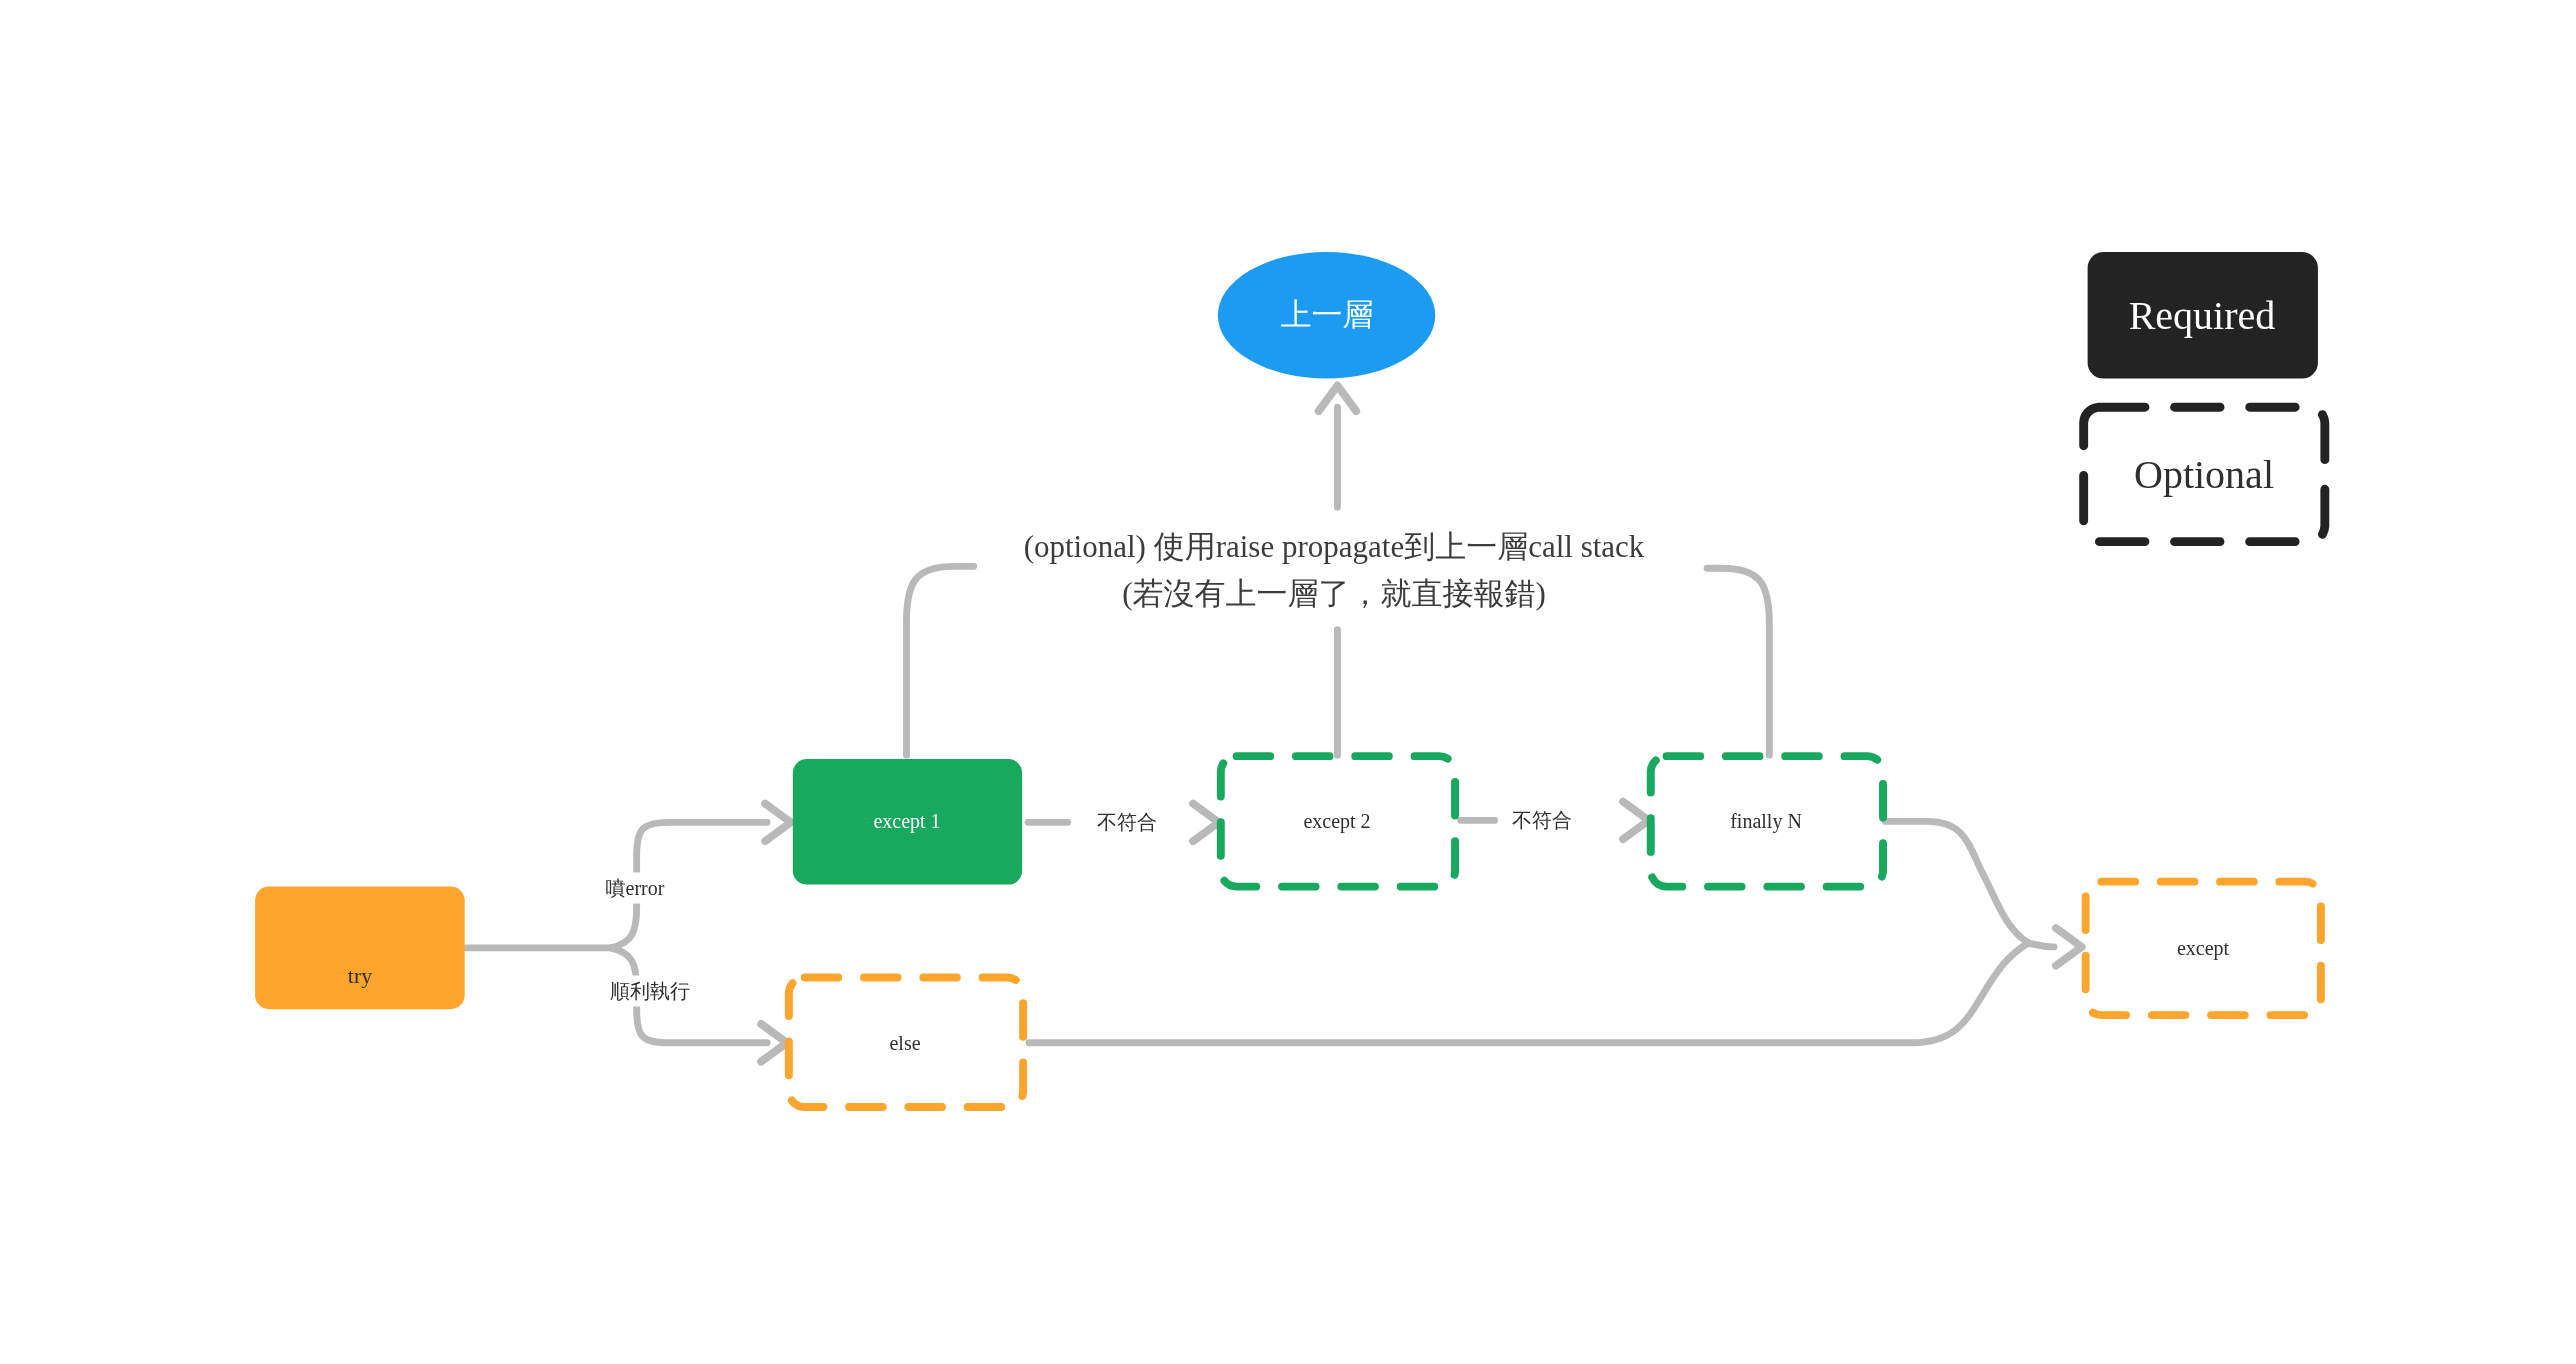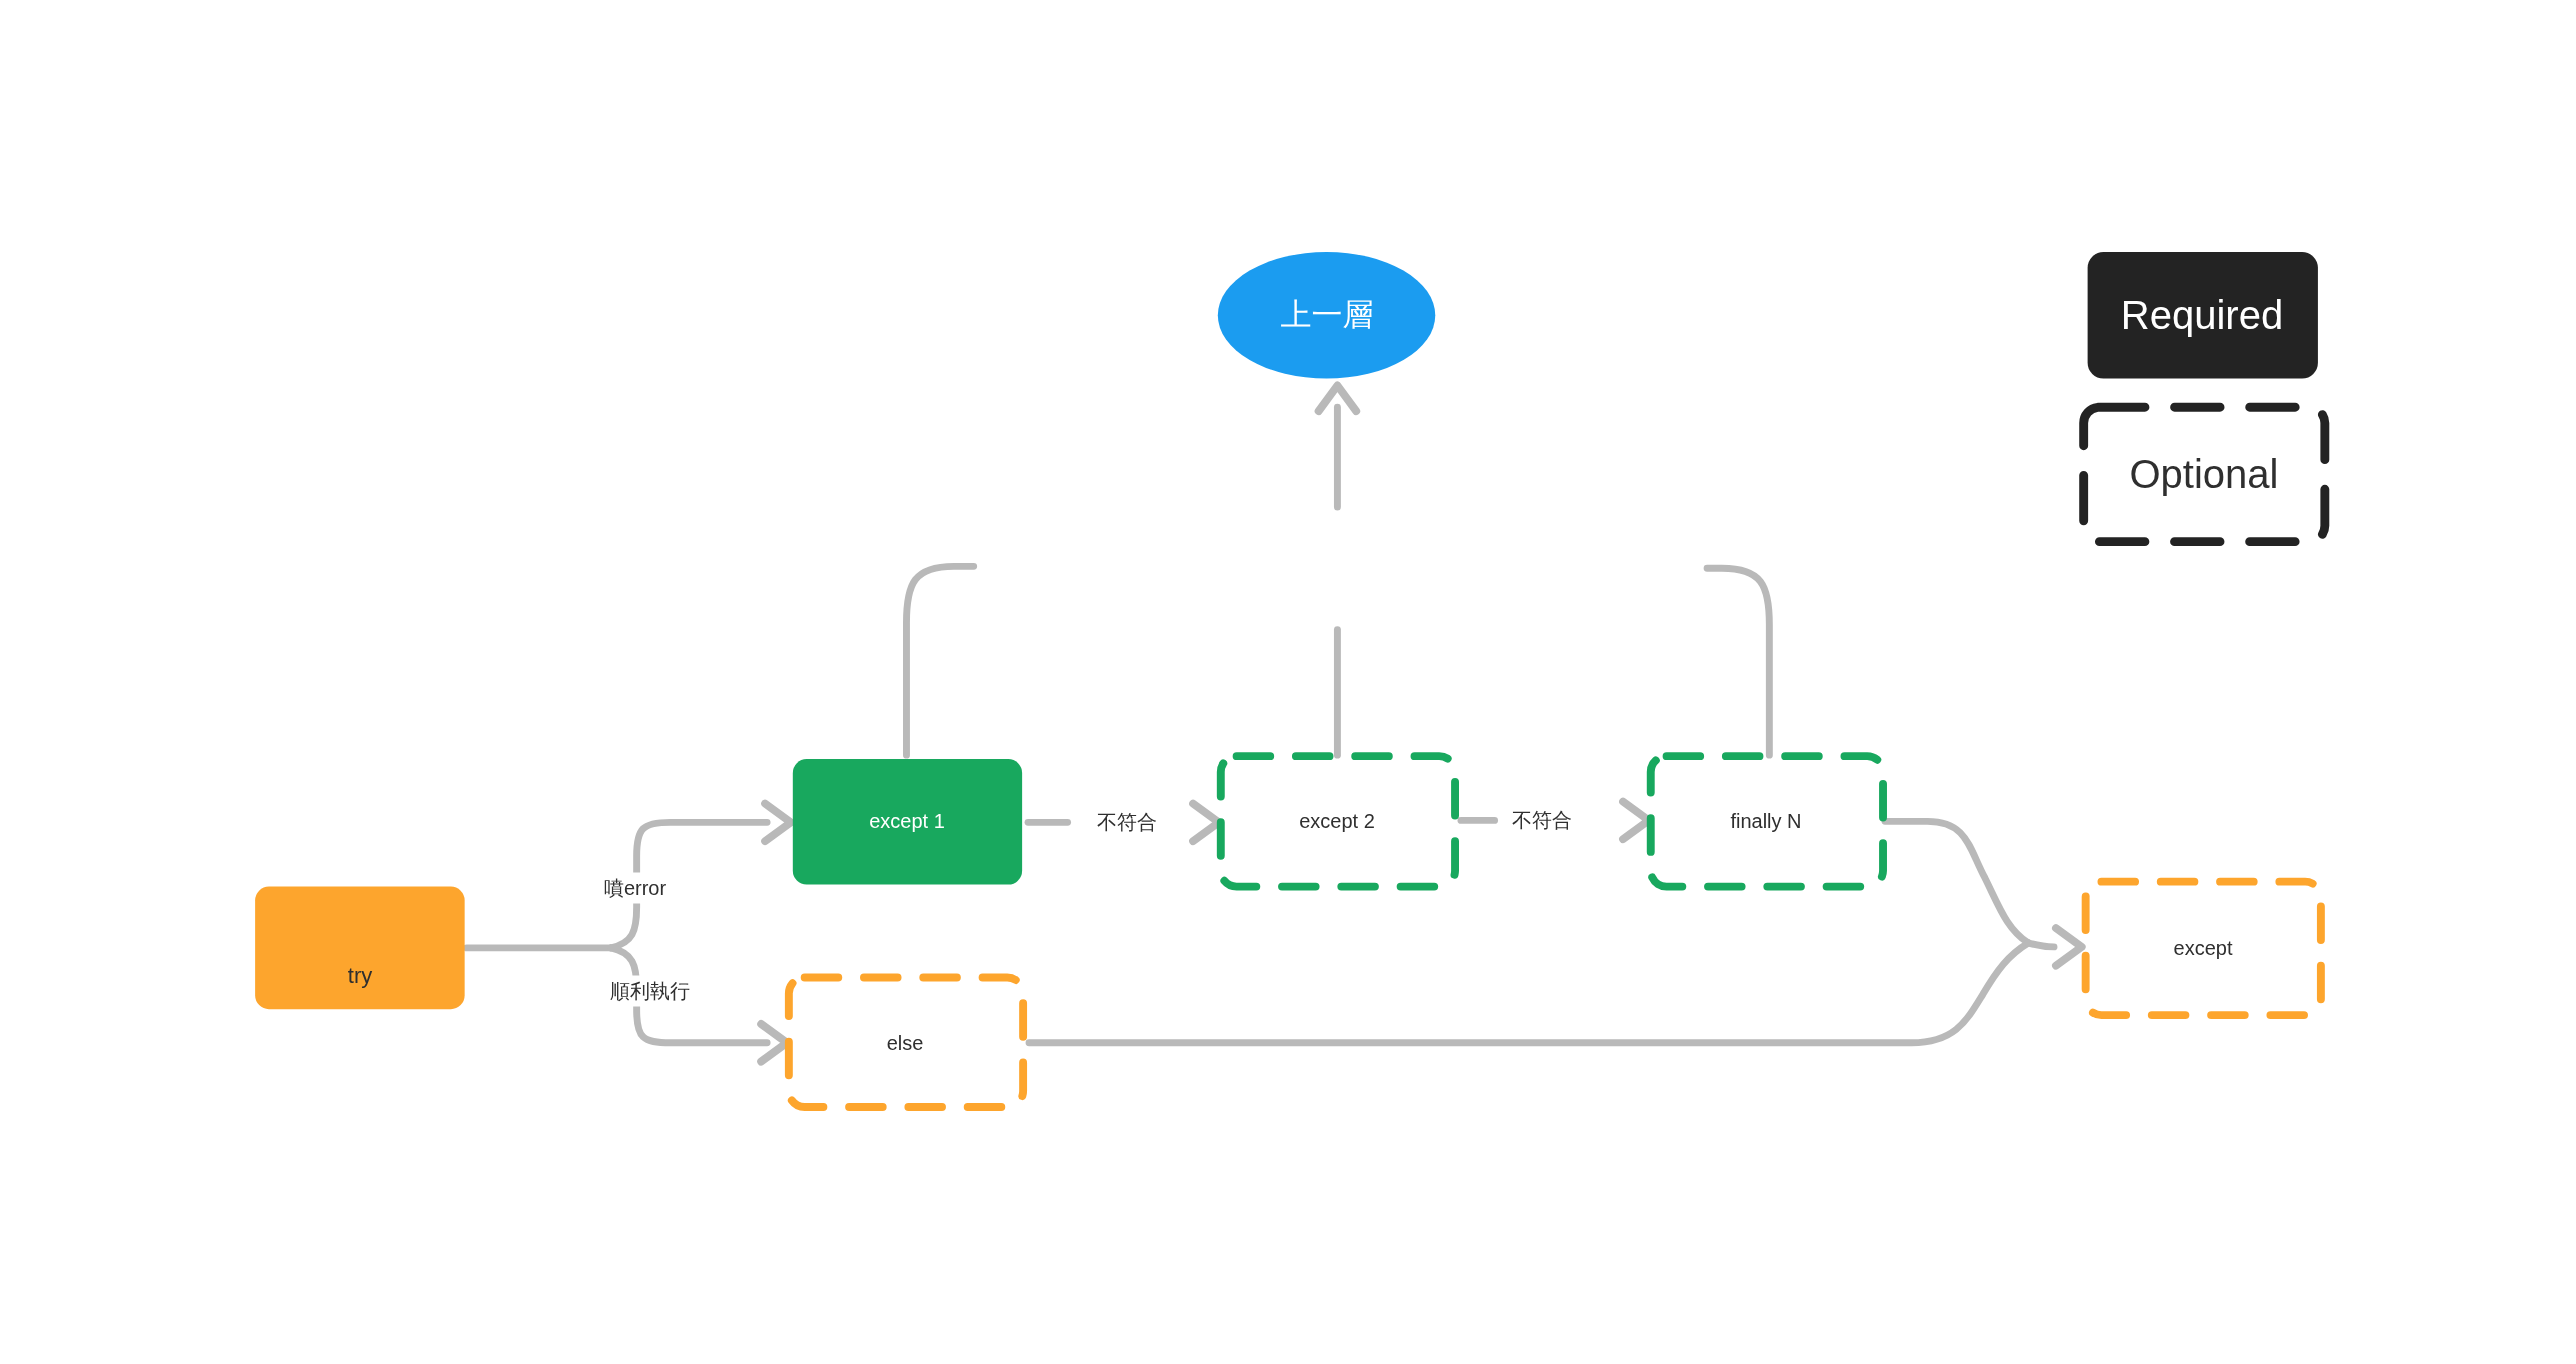--- a/index.html
+++ b/index.html
@@ -1,21 +1,21 @@
 <!DOCTYPE html>
 <html style="--blue: #1b9cf0; --green: #18a85e; --orange: #fda52d; --connector: #b9b9b9; --ink: #2f2f2f; --legend_black: #232323; --background: #ffffff;"><head>
 <meta charset="utf-8">
 <style>
   html,body{margin:0;padding:0;background:#ffffff;}
   #canvas{
     position:relative;
     width:2576px;
     height:1125px;
     background:var(--background,#fff);
-    font-family:Liberation Sans, sans-serif;
+    font-family:Liberation Serif, serif;
     overflow:hidden;
   }
   #flow-svg{position:absolute;left:0;top:0;}
   .lbl{
     position:absolute;
     transform:translate(-50%,-50%);
     white-space:nowrap;
     font-size:20px;
     color:var(--ink,#2f2f2f);
   }
@@ -84,20 +84,24 @@
 
     <rect x="798" y="989" width="237" height="131" rx="16" fill="none" style="stroke:var(--orange,#fda52d)" stroke-width="8" stroke-dasharray="34 26" stroke-linecap="round"></rect>
     <rect x="2110" y="892" width="238" height="135" rx="16" fill="none" style="stroke:var(--orange,#fda52d)" stroke-width="8" stroke-dasharray="34 26" stroke-linecap="round"></rect>
   </svg>
 
   <div class="lbl white" style="left:1327px;top:315px;font-size:31px">上一層</div>
 
   <div class="lbl white legend-lbl" style="left:2202px;top:315px">Required</div>
   <div class="lbl legend-lbl" style="left:2204px;top:474px">Optional</div>
 
+  <div class="annotation">
+    <span>(optional) 使用raise propagate到上一層call stack</span>
+    <span>(若沒有上一層了，就直接報錯)</span>
+  </div>
 
   <div class="lbl" style="left:360px;top:976px;font-size:22px">try</div>
   <div class="lbl white" style="left:907px;top:821px">except 1</div>
   <div class="lbl" style="left:1337px;top:821px">except 2</div>
   <div class="lbl" style="left:1766px;top:821px">finally N</div>
   <div class="lbl" style="left:905px;top:1043px">else</div>
   <div class="lbl" style="left:2203px;top:948px">except</div>
 
   <div class="lbl edge-lbl" style="left:635px;top:888px">噴error</div>
   <div class="lbl edge-lbl" style="left:650px;top:991px">順利執行</div>

